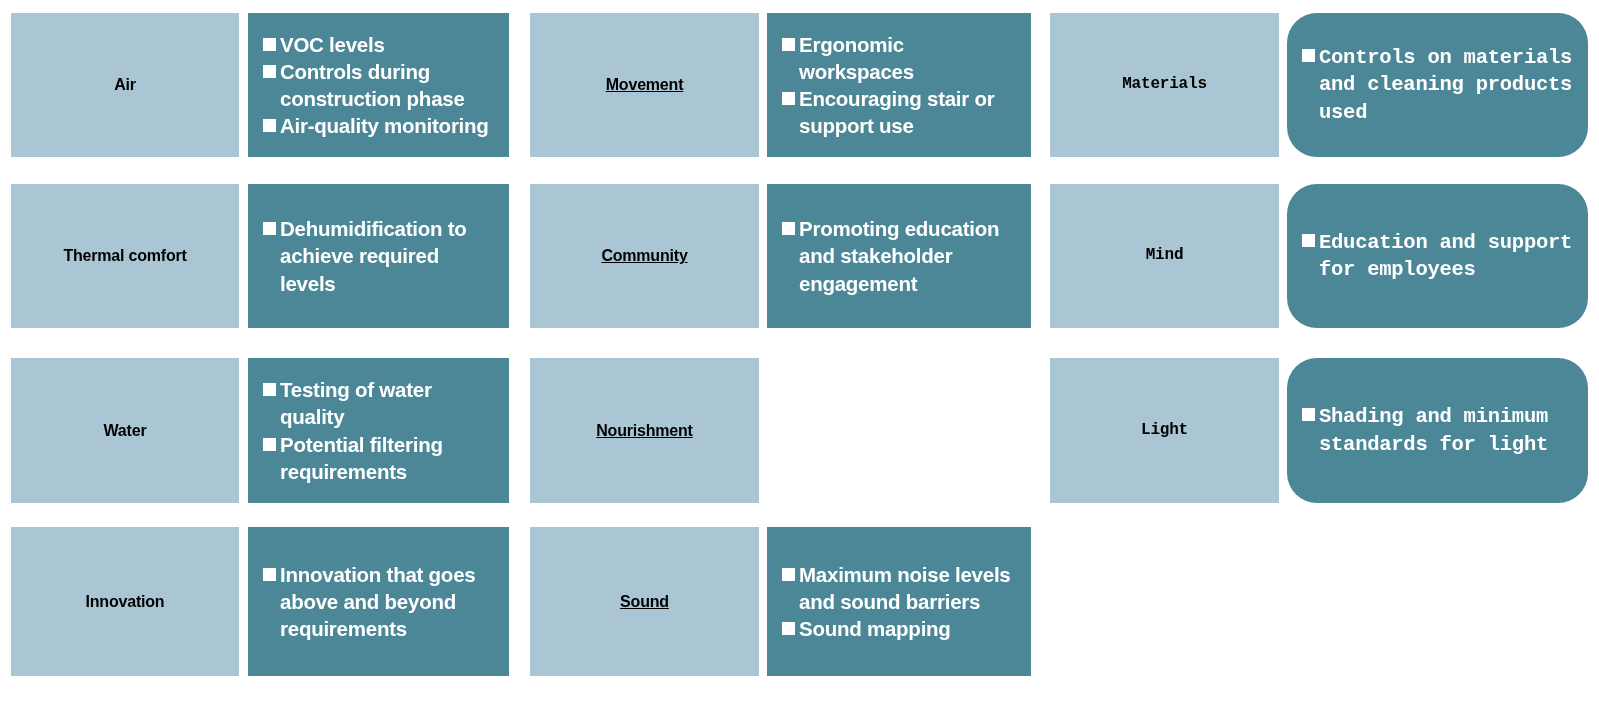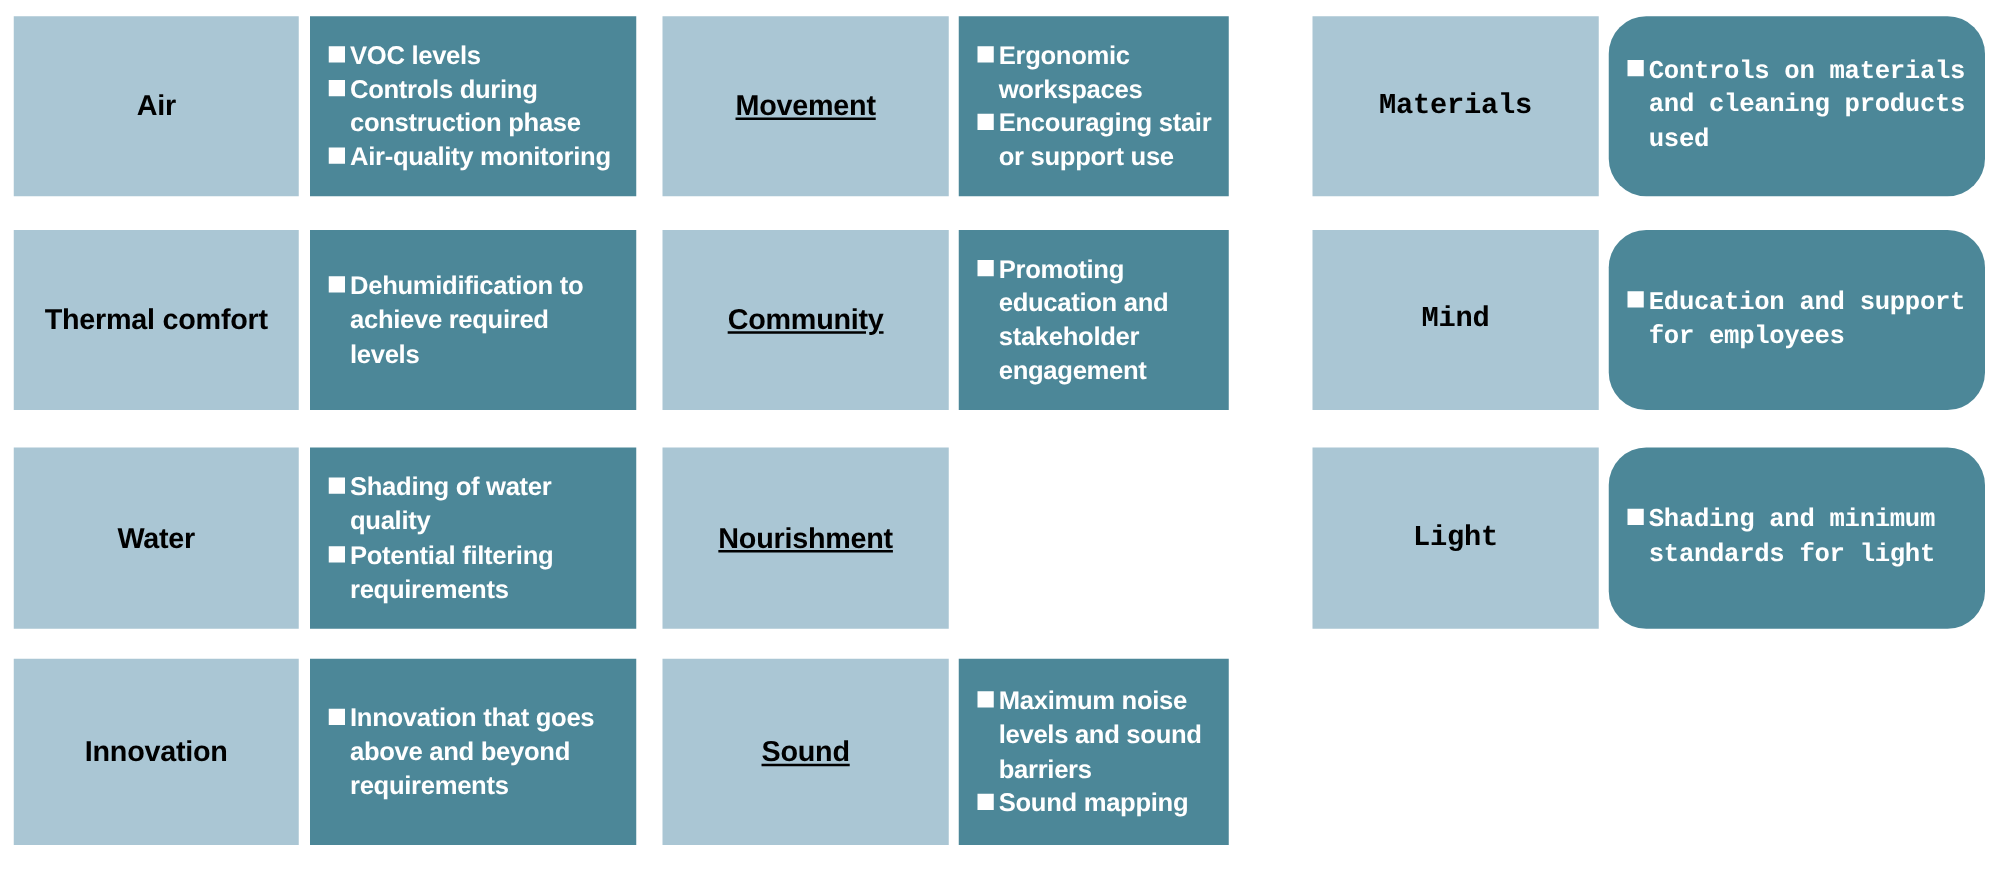--- a/index.html
+++ b/index.html
@@ -50,21 +50,21 @@
     justify-content: center;
   }
 
   .card-items {
     background: #4c8798;
     justify-content: flex-start;
   }
 
   .label-text {
     color: #000000;
-    font-size: 23px;
+    font-size: 16px;
     font-weight: 700;
     letter-spacing: -0.2px;
     line-height: 1.2;
     text-align: center;
     padding: 0 8px;
   }
 
   .items-list {
     margin: 0;
     padding: 0 12px 0 15px;
@@ -100,21 +100,21 @@
   
   .col-0 { left: 11px;   width: 498px; }
   .col-1 { left: 530px;  width: 499px; }
   .col-2 { left: 1050px; width: 538px; font-family: Liberation Mono, monospace; }
 
   
   .col-0 .card-label { left: 0px;   width: 228px; }
   .col-0 .card-items { left: 237px; width: 261px; }
 
   .col-1 .card-label { left: 0px;   width: 229px; text-decoration: underline; }
-  .col-1 .card-items { left: 237px; width: 216px; }
+  .col-1 .card-items { left: 237px; width: 264px; }
 
   .col-2 .card-label { left: 0px;   width: 229px; }
   .col-2 .card-items { left: 237px; width: 301px; border-radius: 30px; }
 </style>
 </head>
 <body>
 
 <div id="grid">
     <div class="row row-0">
       <div class="pair col-0">
@@ -183,21 +183,21 @@
         </div>
       </div>
     </div>
     <div class="row row-2">
       <div class="pair col-0">
         <div class="card card-label">
           <span class="label-text">Water</span>
         </div>
         <div class="card card-items">
           <ul class="items-list">
-            <li><span class="bullet"></span><span>Shading of water quality</span></li>
+            <li><span class="bullet"></span><span>Testing of water quality</span></li>
             <li><span class="bullet"></span><span>Potential filtering requirements</span></li>
           </ul>
         </div>
       </div>
       <div class="pair col-1">
         <div class="card card-label">
           <span class="label-text">Nourishment</span>
         </div>
       </div>
       <div class="pair col-2">

